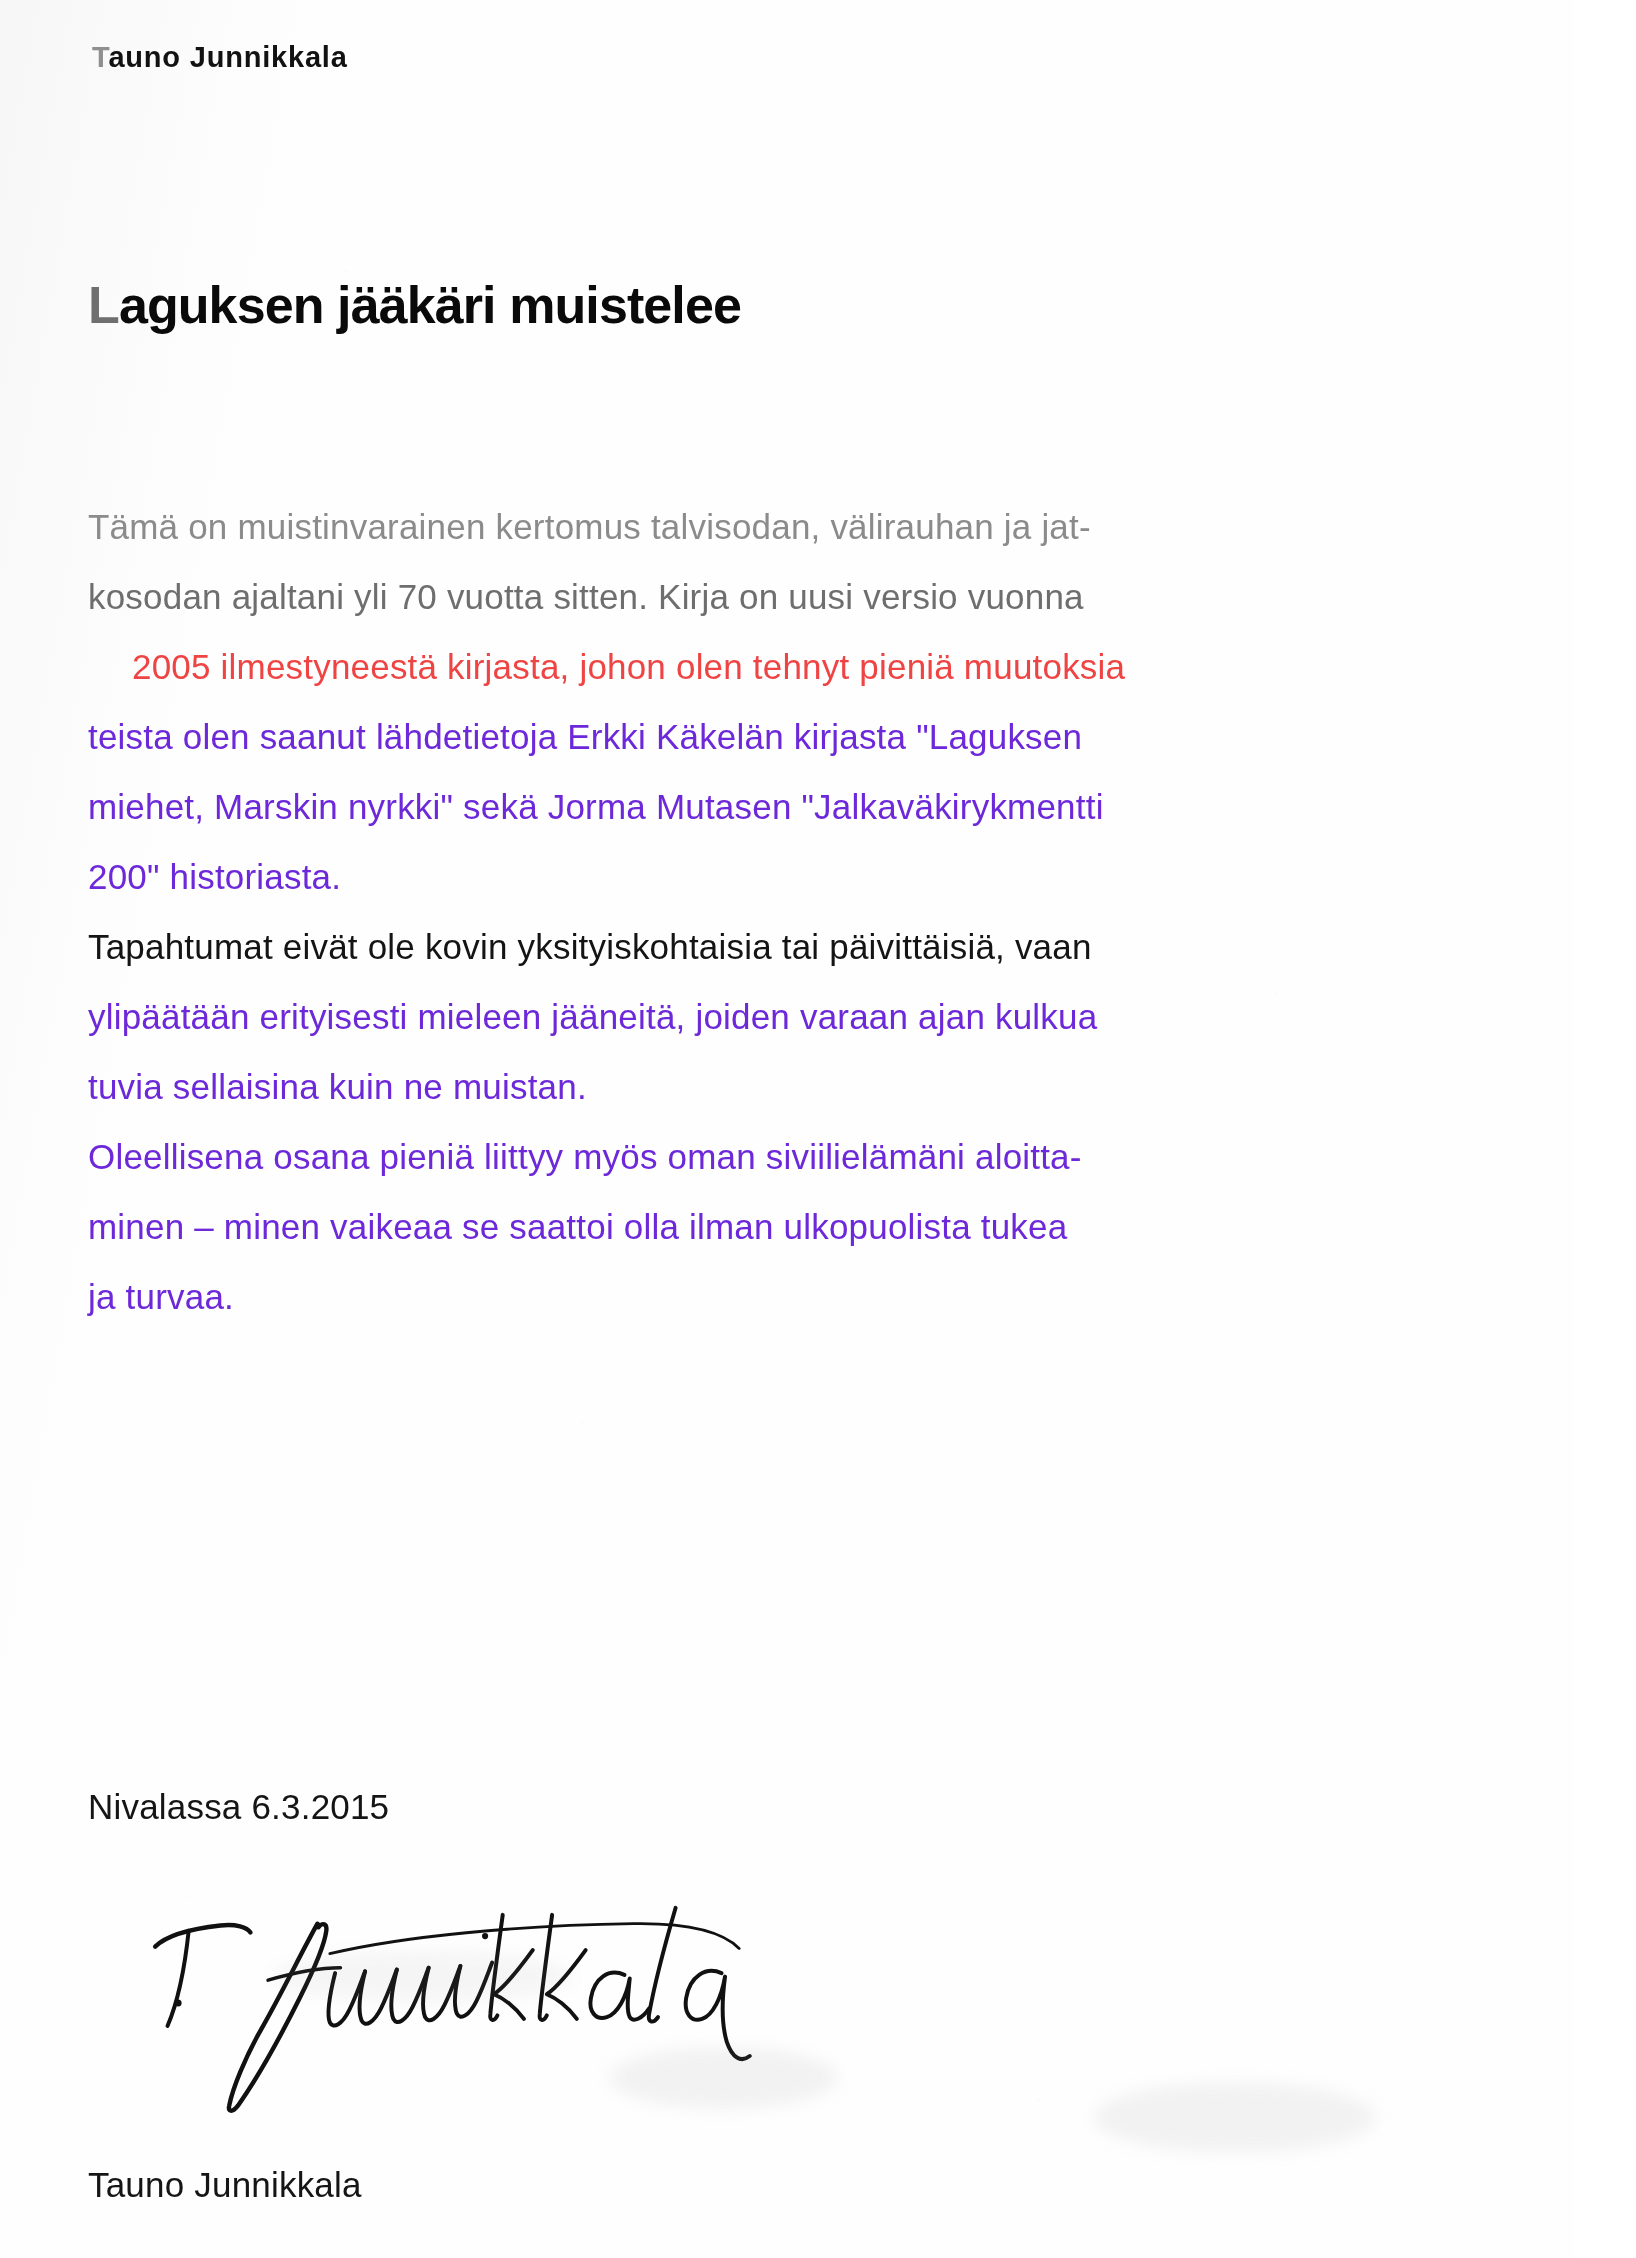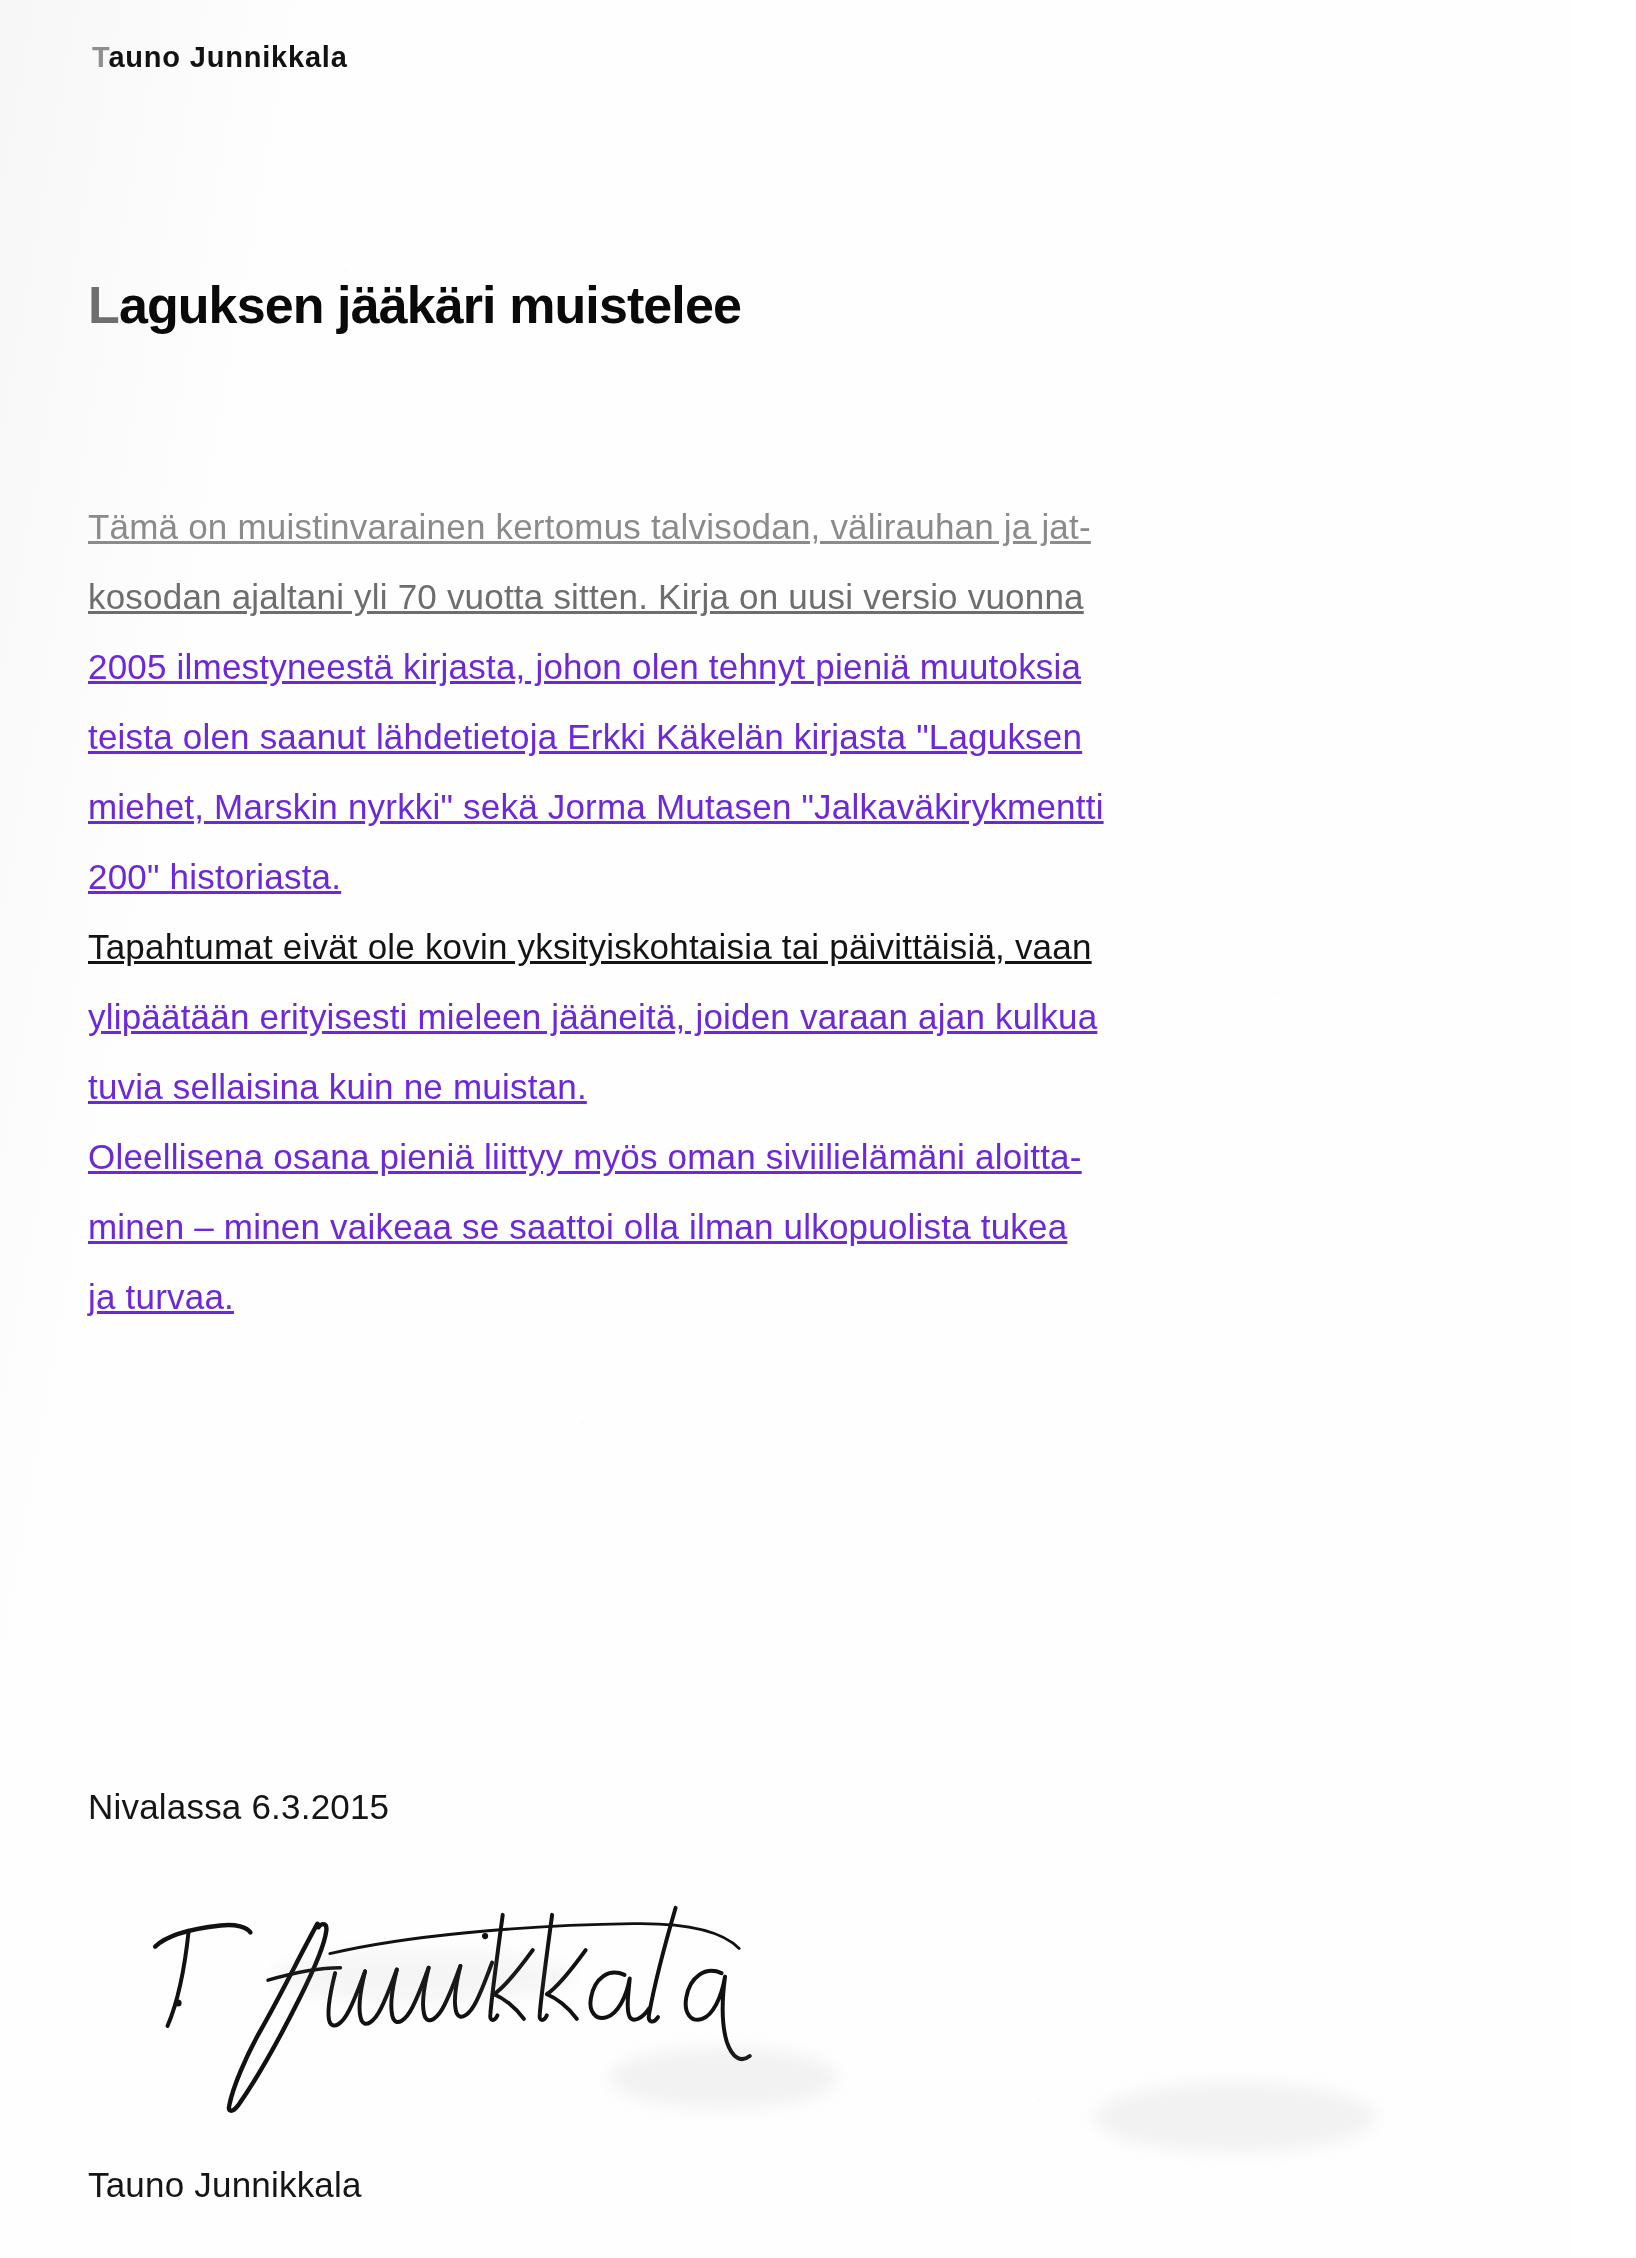--- a/index.html
+++ b/index.html
@@ -77,26 +77,25 @@
     top: 492px;
     width: 1429px;
   }
 
   .body-line {
     font-size: 35px;
     line-height: 70px;
     letter-spacing: 0.2px;
     white-space: pre;
     color: #141414;
-    text-decoration: underline;
   }
   
   .body-line.fade-1 { color: #8b8b8b; }
   .body-line.fade-2 { color: #6e6e6e; }
-  .body-line.fade-3 { color: #6d28d9; }
+  .body-line.fade-3 { color: #ef4444; margin-left: 44px; }
   .body-line.fade-4 { color: #6d28d9; }
 
   .place-date {
     position: absolute;
     left: 88px;
     top: 1787px;
     font-size: 35px;
     letter-spacing: 0.2px;
     color: #151515;
     text-align: center;

